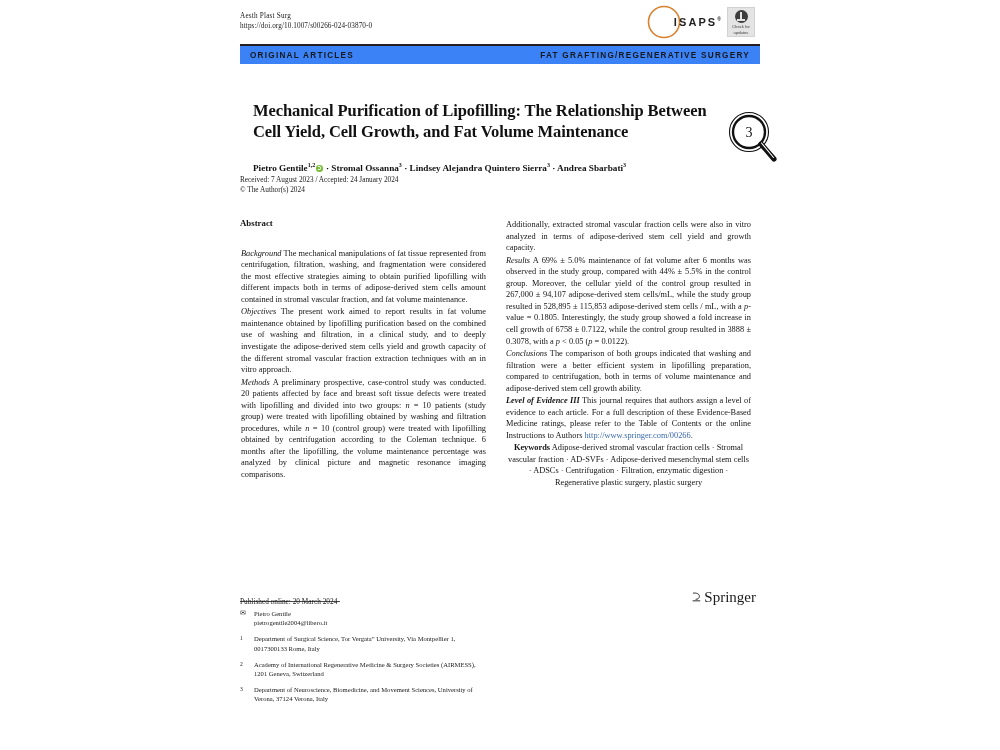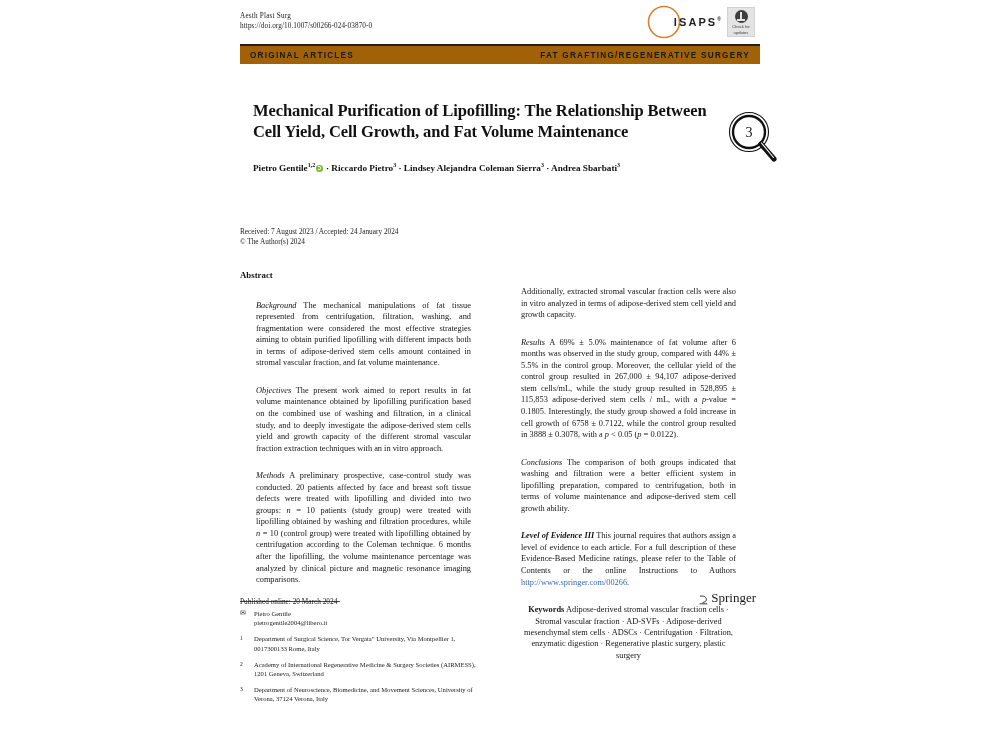--- a/index.html
+++ b/index.html
@@ -203,42 +203,41 @@
   .magnifier {
     position: absolute;
     right: -22px;
     top: 10px;
     width: 56px;
     height: 56px;
   }
 
   
   .dates {
-    margin-top: 52px;
     font-size: 7.3px;
     line-height: 10px;
     color: #1a1a1a;
   }
 
   
   .columns {
     margin-top: 23px;
     display: flex;
     gap: 18px;
   }
   .col {
     width: 247px;
     font-size: 8.35px;
     line-height: 11.55px;
     text-align: justify;
     color: #141414;
     hyphens: auto;
   }
   .col p {
-    margin: 16px;
+    margin: 1px;
   }
   .abstract-head {
     font-weight: bold;
     font-size: 8.8px;
     margin-bottom: 18px;
     display: block;
   }
   .runin {
     font-style: italic;
   }
@@ -299,23 +298,23 @@
     display: flex;
     align-items: flex-end;
     justify-content: space-between;
   }
   .pub-online {
     font-size: 7.3px;
     color: #1a1a1a;
   }
   .springer {
     display: flex;
-    align-items: center;
+    align-items: flex-start;
     gap: 3px;
-    font-size: 13px;
+    font-size: 15px;
     color: #1a1a1a;
     padding-right: 4px;
   }
   .springer-mark {
     width: 9px;
     height: 10px;
     position: relative;
   }
 </style>
 </head>
@@ -337,30 +336,30 @@
 
       <div class="crossmark">
         <div class="crossmark-glyph"></div>
         <div class="crossmark-text">Check for</div>
         <div class="crossmark-text">updates</div>
       </div>
     </div>
   </div>
 
   <div class="banner-rule" style="background: rgb(35, 31, 32);"></div>
-  <div class="banner" style="background: #a16207;">
+  <div class="banner" style="background: #3b82f6;">
     <span>ORIGINAL ARTICLES</span>
     <span>FAT GRAFTING/REGENERATIVE SURGERY</span>
   </div>
 
   <div class="title-block">
     <h1 class="article-title">Mechanical Purification of Lipofilling: The Relationship Between Cell Yield, Cell Growth, and Fat Volume Maintenance</h1>
 
     <div class="authors">
-      <span>Pietro Gentile</span><sup>1,2</sup><span class="orcid"></span><span> · </span><span>Riccardo Pietro</span><sup>3</sup><span> · </span><span>Lindsey Alejandra Coleman Sierra</span><sup>3</sup><span> · </span><span>Andrea Sbarbati</span><sup>3</sup>
+      <span>Pietro Gentile</span><sup>1,2</sup><span class="orcid"></span><span> · </span><span>Stromal Ossanna</span><sup>3</sup><span> · </span><span>Lindsey Alejandra Quintero Sierra</span><sup>3</sup><span> · </span><span>Andrea Sbarbati</span><sup>3</sup>
     </div>
 
     <div class="magnifier">
       <svg width="56" height="56" viewBox="0 0 56 56">
         <circle cx="23" cy="22" r="16" fill="#ffffff" stroke="#111111" stroke-width="2.4"></circle>
         <circle cx="23" cy="22" r="19.5" fill="none" stroke="#111111" stroke-width="1.1"></circle>
         <path d="M35 34 L48 49" stroke="#111111" stroke-width="5.2" stroke-linecap="round"></path>
         <path d="M35.5 33 L47.5 47.5" stroke="#ffffff" stroke-width="1.1" stroke-linecap="round"></path>
         <text x="23" y="27" text-anchor="middle" font-family="Liberation Serif, serif" font-size="14" fill="#111111">3</text>
       </svg>

